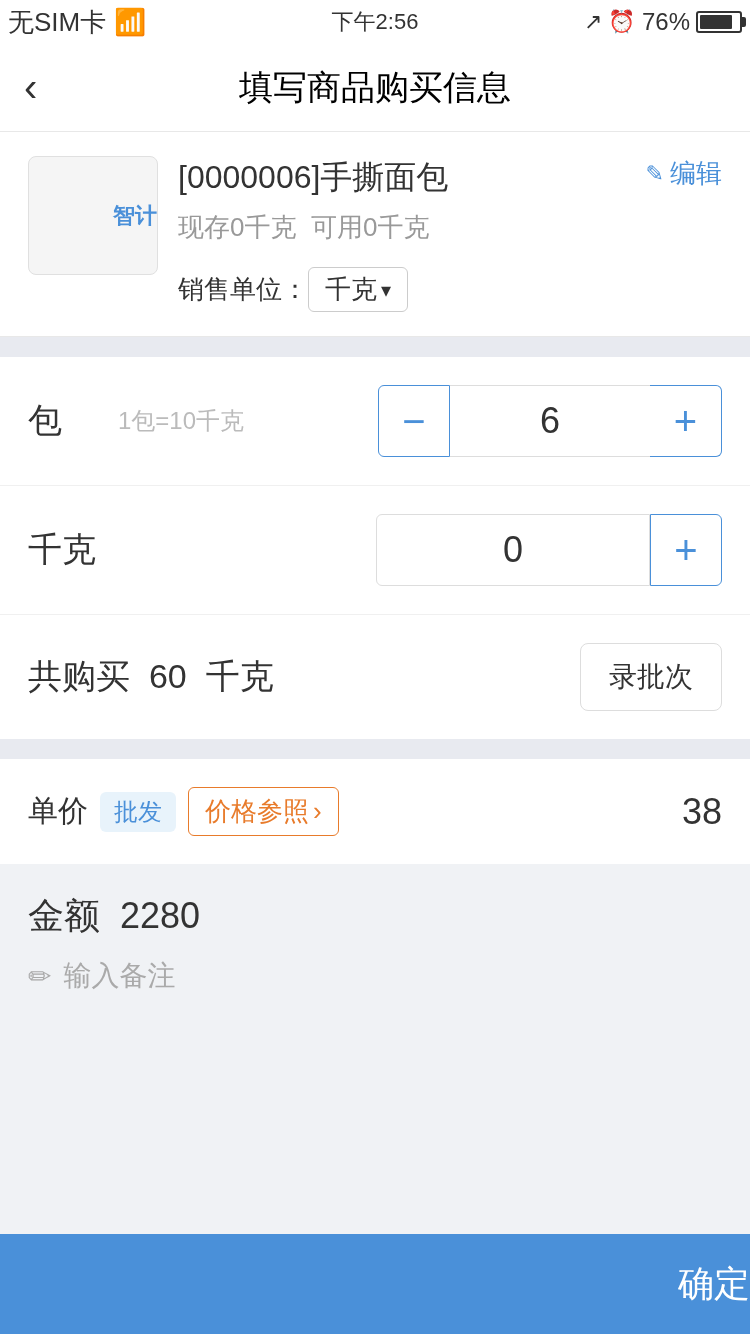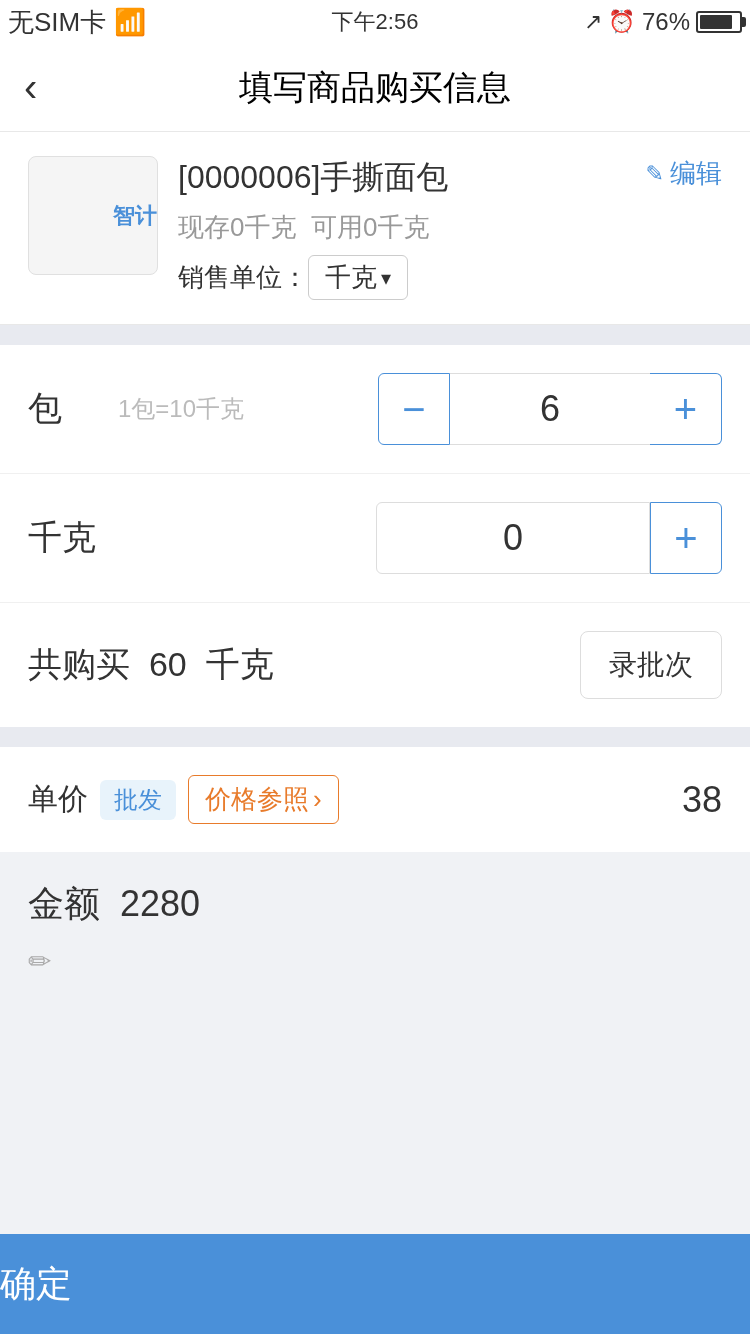--- a/index.html
+++ b/index.html
@@ -97,21 +97,21 @@
     }
     .product-name {
       font-size: 32px;
       color: #333;
       font-weight: 500;
       margin-bottom: 10px;
     }
     .product-stock {
       font-size: 26px;
       color: #999;
-      margin-bottom: 10px;
+      margin-bottom: 22px;
     }
     .product-unit-row {
       display: flex;
       align-items: center;
       gap: 0;
       font-size: 26px;
       color: #333;
     }
     .unit-select {
       border: 1px solid #ccc;
@@ -291,21 +291,21 @@
     
     .confirm-bar {
       position: fixed;
       bottom: 0;
       left: 0;
       width: 750px;
       height: 100px;
       background: #4a90d9;
       display: flex;
       align-items: center;
-      justify-content: flex-start;
+      justify-content: flex-end;
       cursor: pointer;
     }
     .confirm-text {
       font-size: 36px;
       color: #fff;
       font-weight: 500;
     }
     .battery-icon {
       display: inline-block;
       width: 46px;
@@ -437,20 +437,21 @@
   <span class="price-value">38</span>
 </div>
 
 <div style="background:#f0f2f5;padding:28px 41px 20px 28px;">
   <div class="amount-row">
     <span>金额</span>&nbsp;
     <span style="font-weight:500;">2280</span>
   </div>
   <div class="note-row">
     <span style="font-size:28px;color:#aaa;">✏</span>
+    <span style="color:#aaa;font-size:28px;">输入备注</span>
   </div>
 </div>
 
 <div class="bottom-fill" style="min-height:380px;background:#f0f2f5;"></div>
 
 <div class="confirm-bar">
   <span class="confirm-text">确定</span>
 </div>
 
 </body></html>

